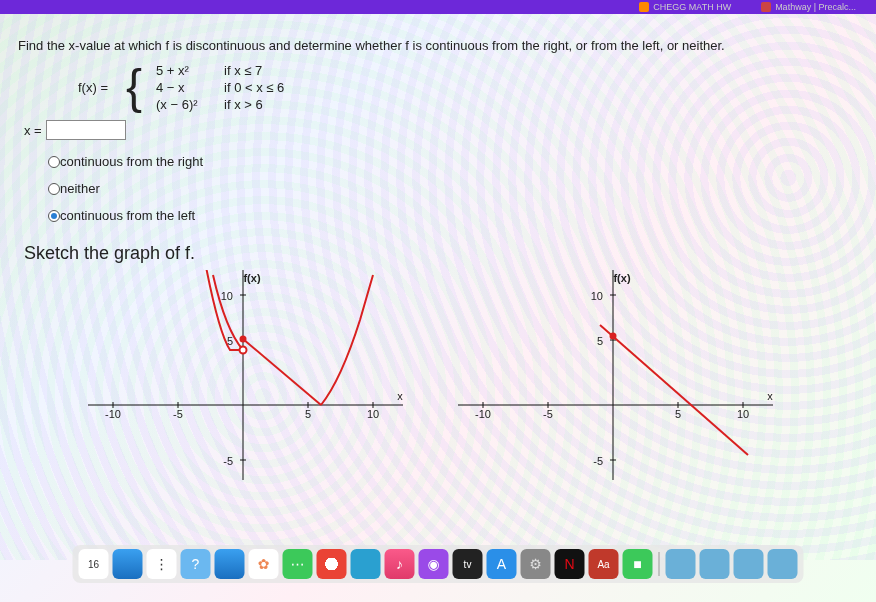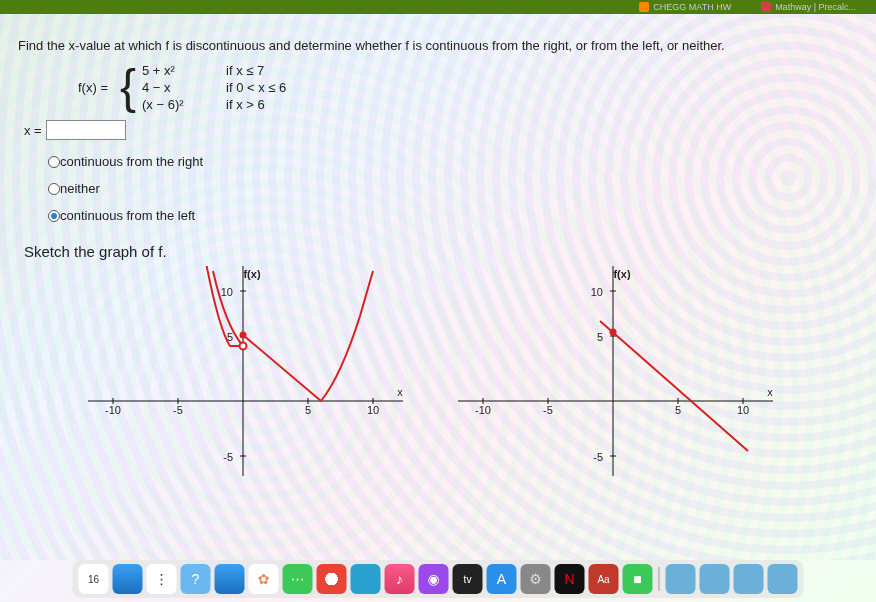--- a/index.html
+++ b/index.html
@@ -6,21 +6,21 @@
     body {
       width: 876px;
       height: 602px;
       font-family: Arial, sans-serif;
       background: linear-gradient(135deg, #e8f0e8 0%, #f0f5ff 30%, #fff0f5 60%, #f0fff0 100%);
       position: relative;
       overflow: hidden;
     }
     .browser-tabs {
       height: 14px;
-      background: #4d7c0f;
+      background: #6d28d9;
       display: flex;
       justify-content: flex-end;
       align-items: center;
       padding-right: 20px;
       gap: 30px;
       font-size: 9px;
       color: #ccc;
     }
     .tab-item { display: flex; align-items: center; gap: 4px; }
     .tab-icon { width: 10px; height: 10px; background: #888; border-radius: 2px; }
@@ -31,28 +31,28 @@
       position: relative;
       height: 550px;
     }
     .problem-text { margin-bottom: 10px; font-size: 13px; }
     .piecewise {
       display: flex;
       align-items: center;
       margin: 8px 0 8px 60px;
       font-size: 13px;
     }
-    .fx-label { margin-right: 12px; }
+    .fx-label { margin-right: 18px; }
     .brace {
       font-size: 48px;
       line-height: 0.8;
       margin-right: 6px;
     }
     .cases { display: flex; flex-direction: column; gap: 2px; }
-    .case-row { display: flex; gap: 24px; }
+    .case-row { display: flex; gap: 8px; margin-left: 8px; }
     .case-expr { width: 60px; }
     .case-cond { }
     .x-equals {
       margin: 6px 0 14px 6px;
       display: flex;
       align-items: center;
       gap: 4px;
     }
     .x-input {
       width: 80px;
@@ -78,26 +78,26 @@
       justify-content: center;
       background: #fff;
     }
     .radio-circle.selected::after {
       content: '';
       width: 6px;
       height: 6px;
       background: #2a7fd4;
       border-radius: 50%;
     }
-    .sketch-label { margin: 12px 0 6px 6px; font-size: 15px; }
+    .sketch-label { margin: 12px 0 6px 6px; font-size: 18px; }
     .graphs { display: flex; gap: 40px; margin-left: 60px; }
     .graph-svg { }
     .dock {
       position: absolute;
-      bottom: 4px;
+      bottom: 19px;
       left: 50%;
       transform: translateX(-50%);
       height: 38px;
       background: rgba(230,230,230,0.8);
       border-radius: 8px;
       padding: 3px 6px;
       display: flex;
       align-items: center;
       gap: 4px;
     }

